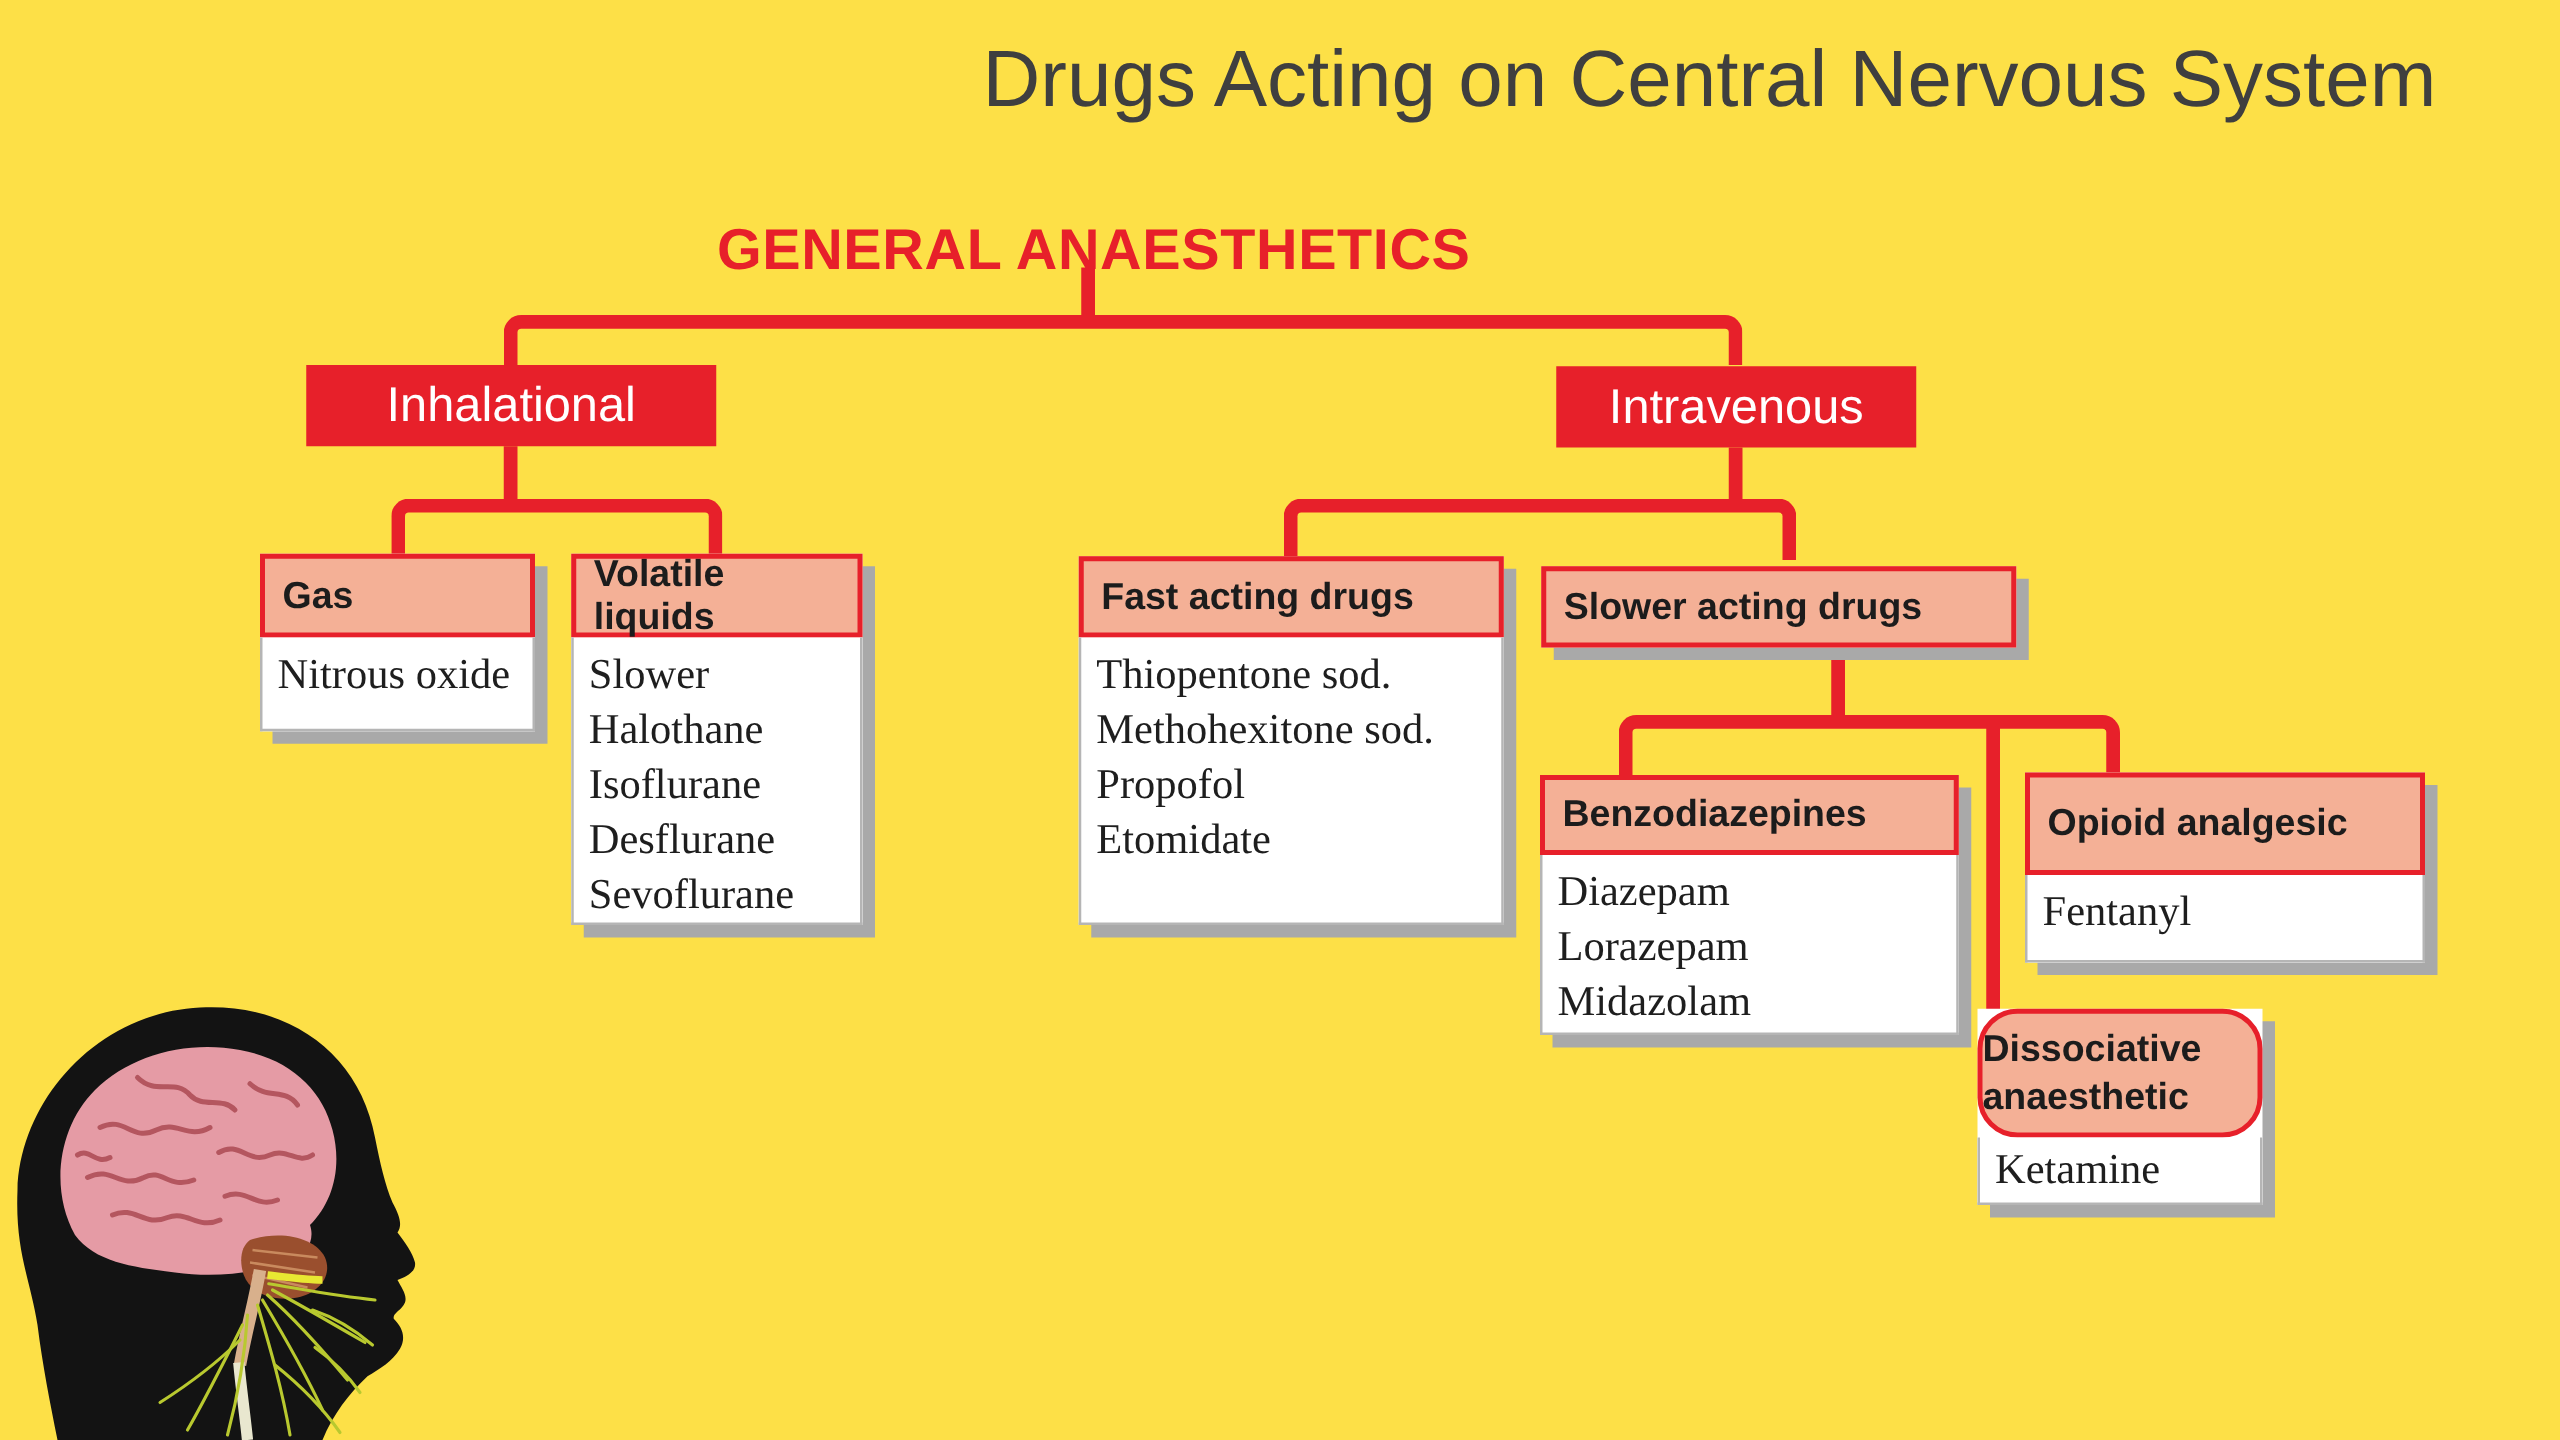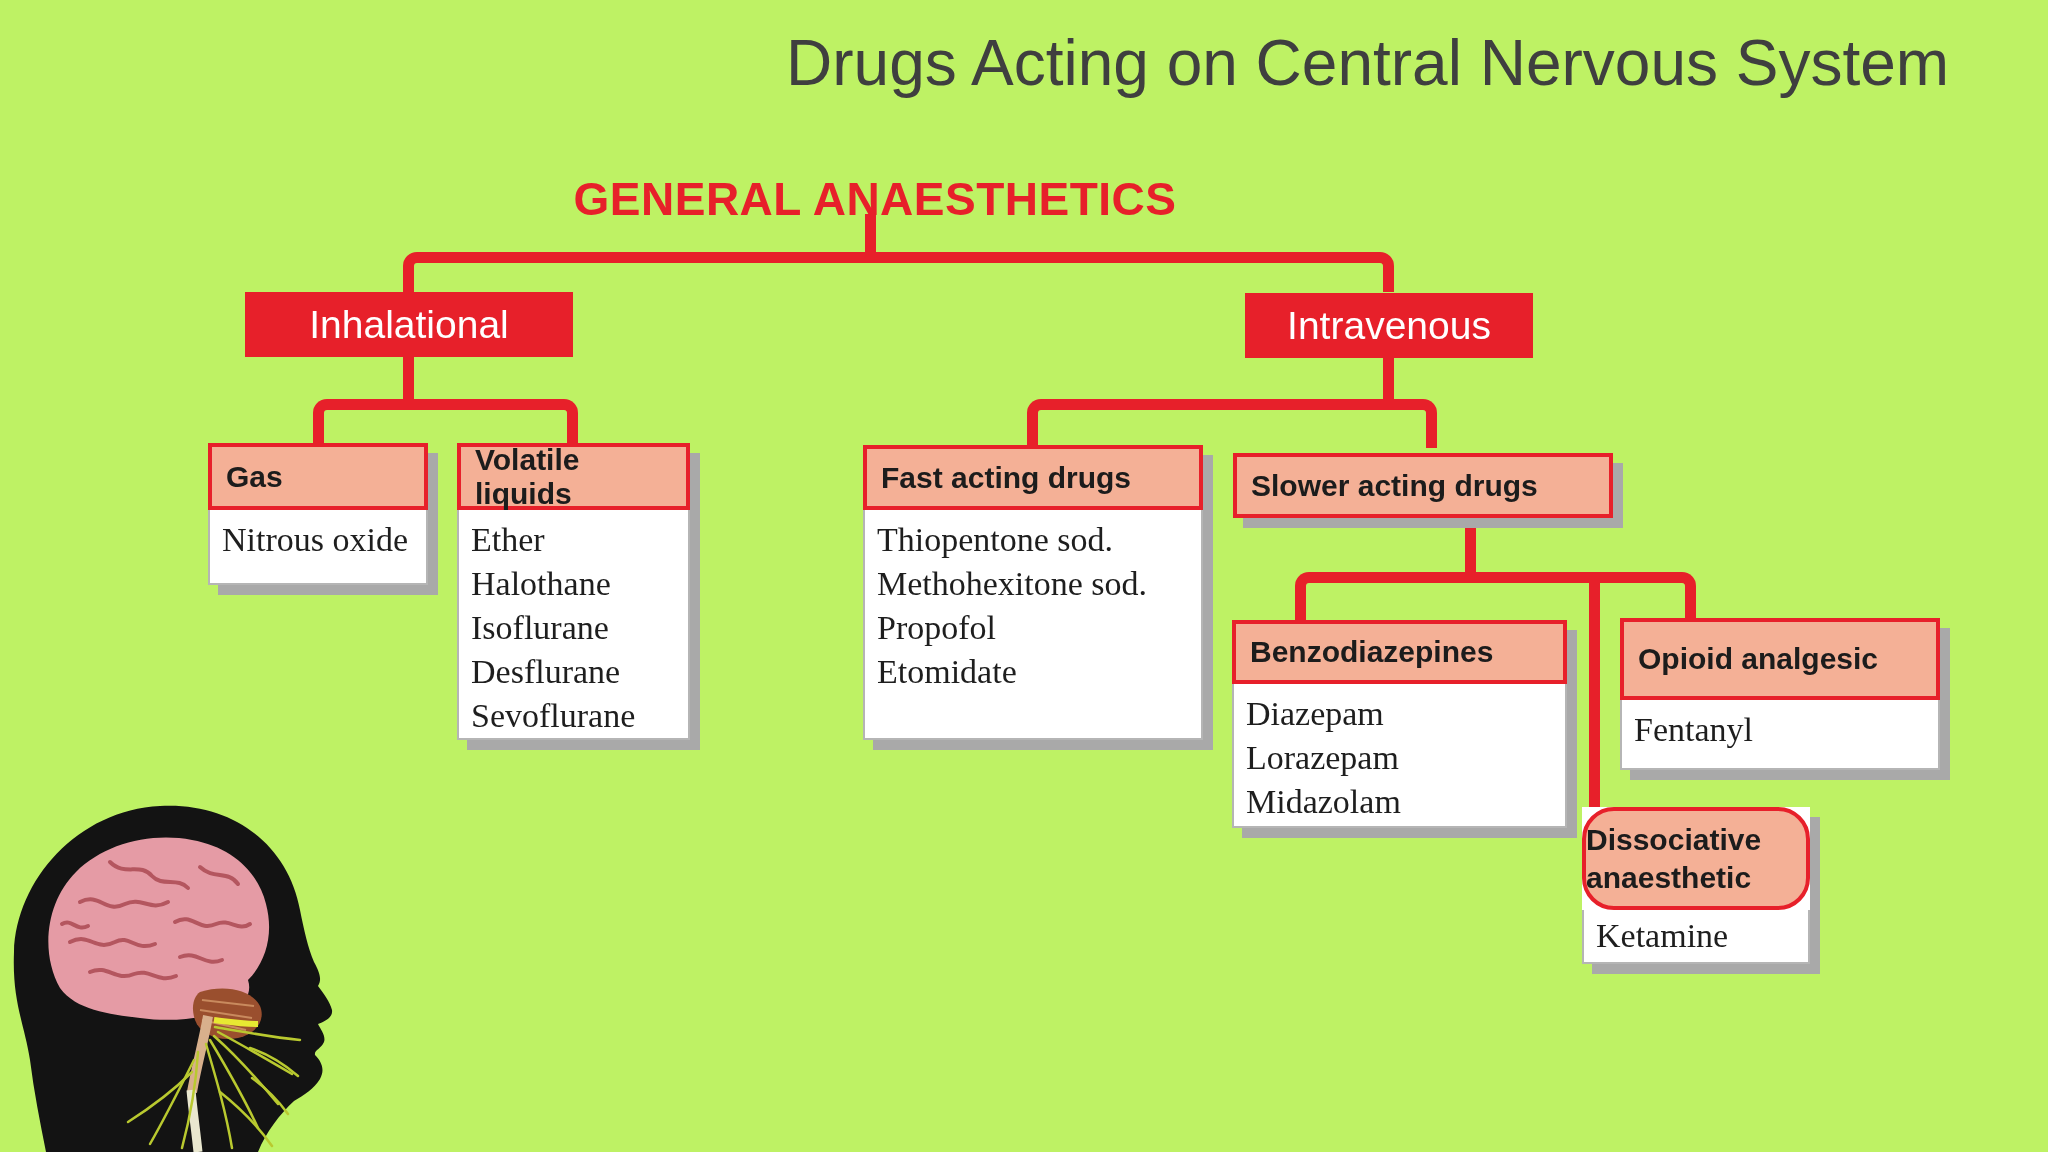--- a/index.html
+++ b/index.html
@@ -1,17 +1,17 @@
 <!DOCTYPE html>
 <html><head>
 <meta charset="utf-8">
 <style>
   html,body { margin:0; padding:0; background:#ffffff; }
   .slide {
-    position:relative; width:2048px; height:1152px; background:#bef264;
+    position:relative; width:2048px; height:1152px; background:#fde047;
     overflow:hidden; font-family:"Liberation Sans", sans-serif;
   }
   .title {
     position:absolute; left:786px; top:26px; white-space:nowrap;
     font-size:64px; font-weight:400; color:#3f3f3f; z-index:5;
   }
   .root-label {
     position:absolute; left:560px; top:172px; width:630px; text-align:center;
     font-size:46px; font-weight:bold; color:#e7202a; letter-spacing:0.5px; z-index:5;
   }
@@ -77,21 +77,21 @@
   <div class="node" style="left:208px;top:443px;width:220px;">
     <div class="node-header" style="height:67px;">Gas</div>
     <div class="node-body" style="height:75px;">
       <div class="drug">Nitrous oxide</div>
     </div>
   </div>
 
   <div class="node" style="left:457px;top:443px;width:233px;">
     <div class="node-header" style="height:67px;">Volatile liquids</div>
     <div class="node-body" style="height:230px;">
-      <div class="drug">Ether</div>
+      <div class="drug">Slower</div>
       <div class="drug">Halothane</div>
       <div class="drug">Isoflurane</div>
       <div class="drug">Desflurane</div>
       <div class="drug">Sevoflurane</div>
     </div>
   </div>
 
   <div class="node" style="left:863px;top:445px;width:340px;">
     <div class="node-header" style="height:65px;">Fast acting drugs</div>
     <div class="node-body" style="height:230px;">

